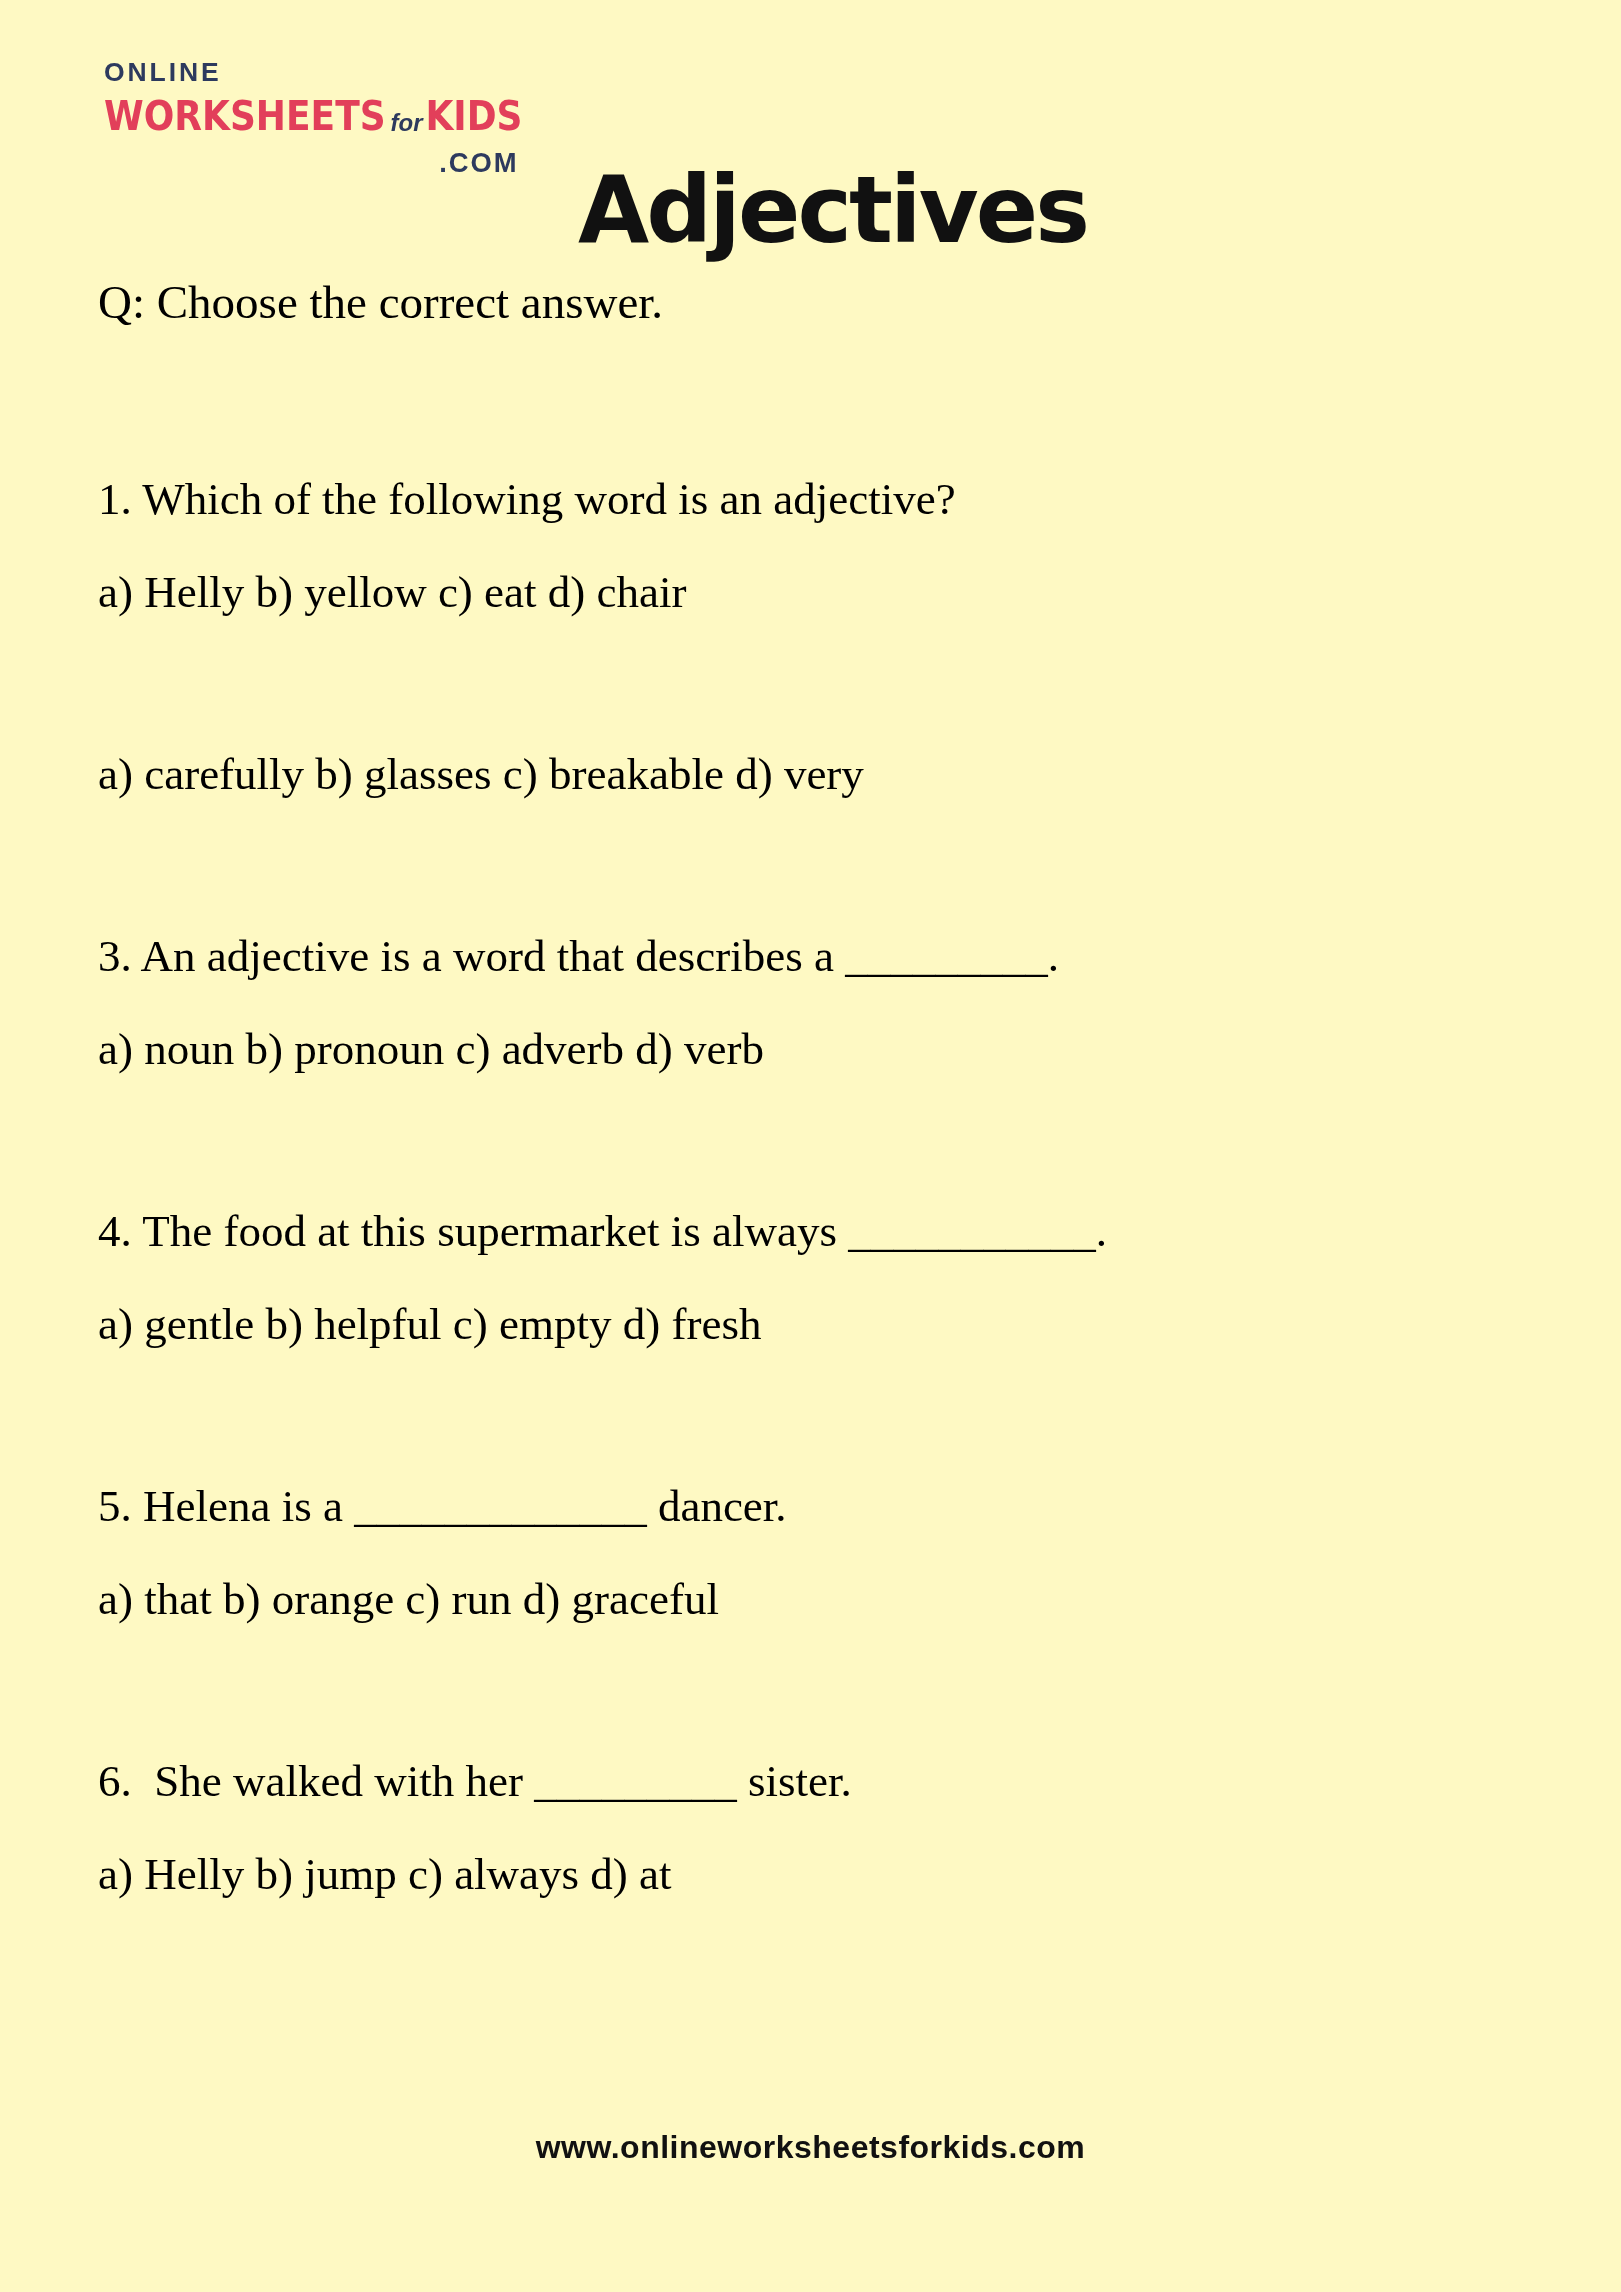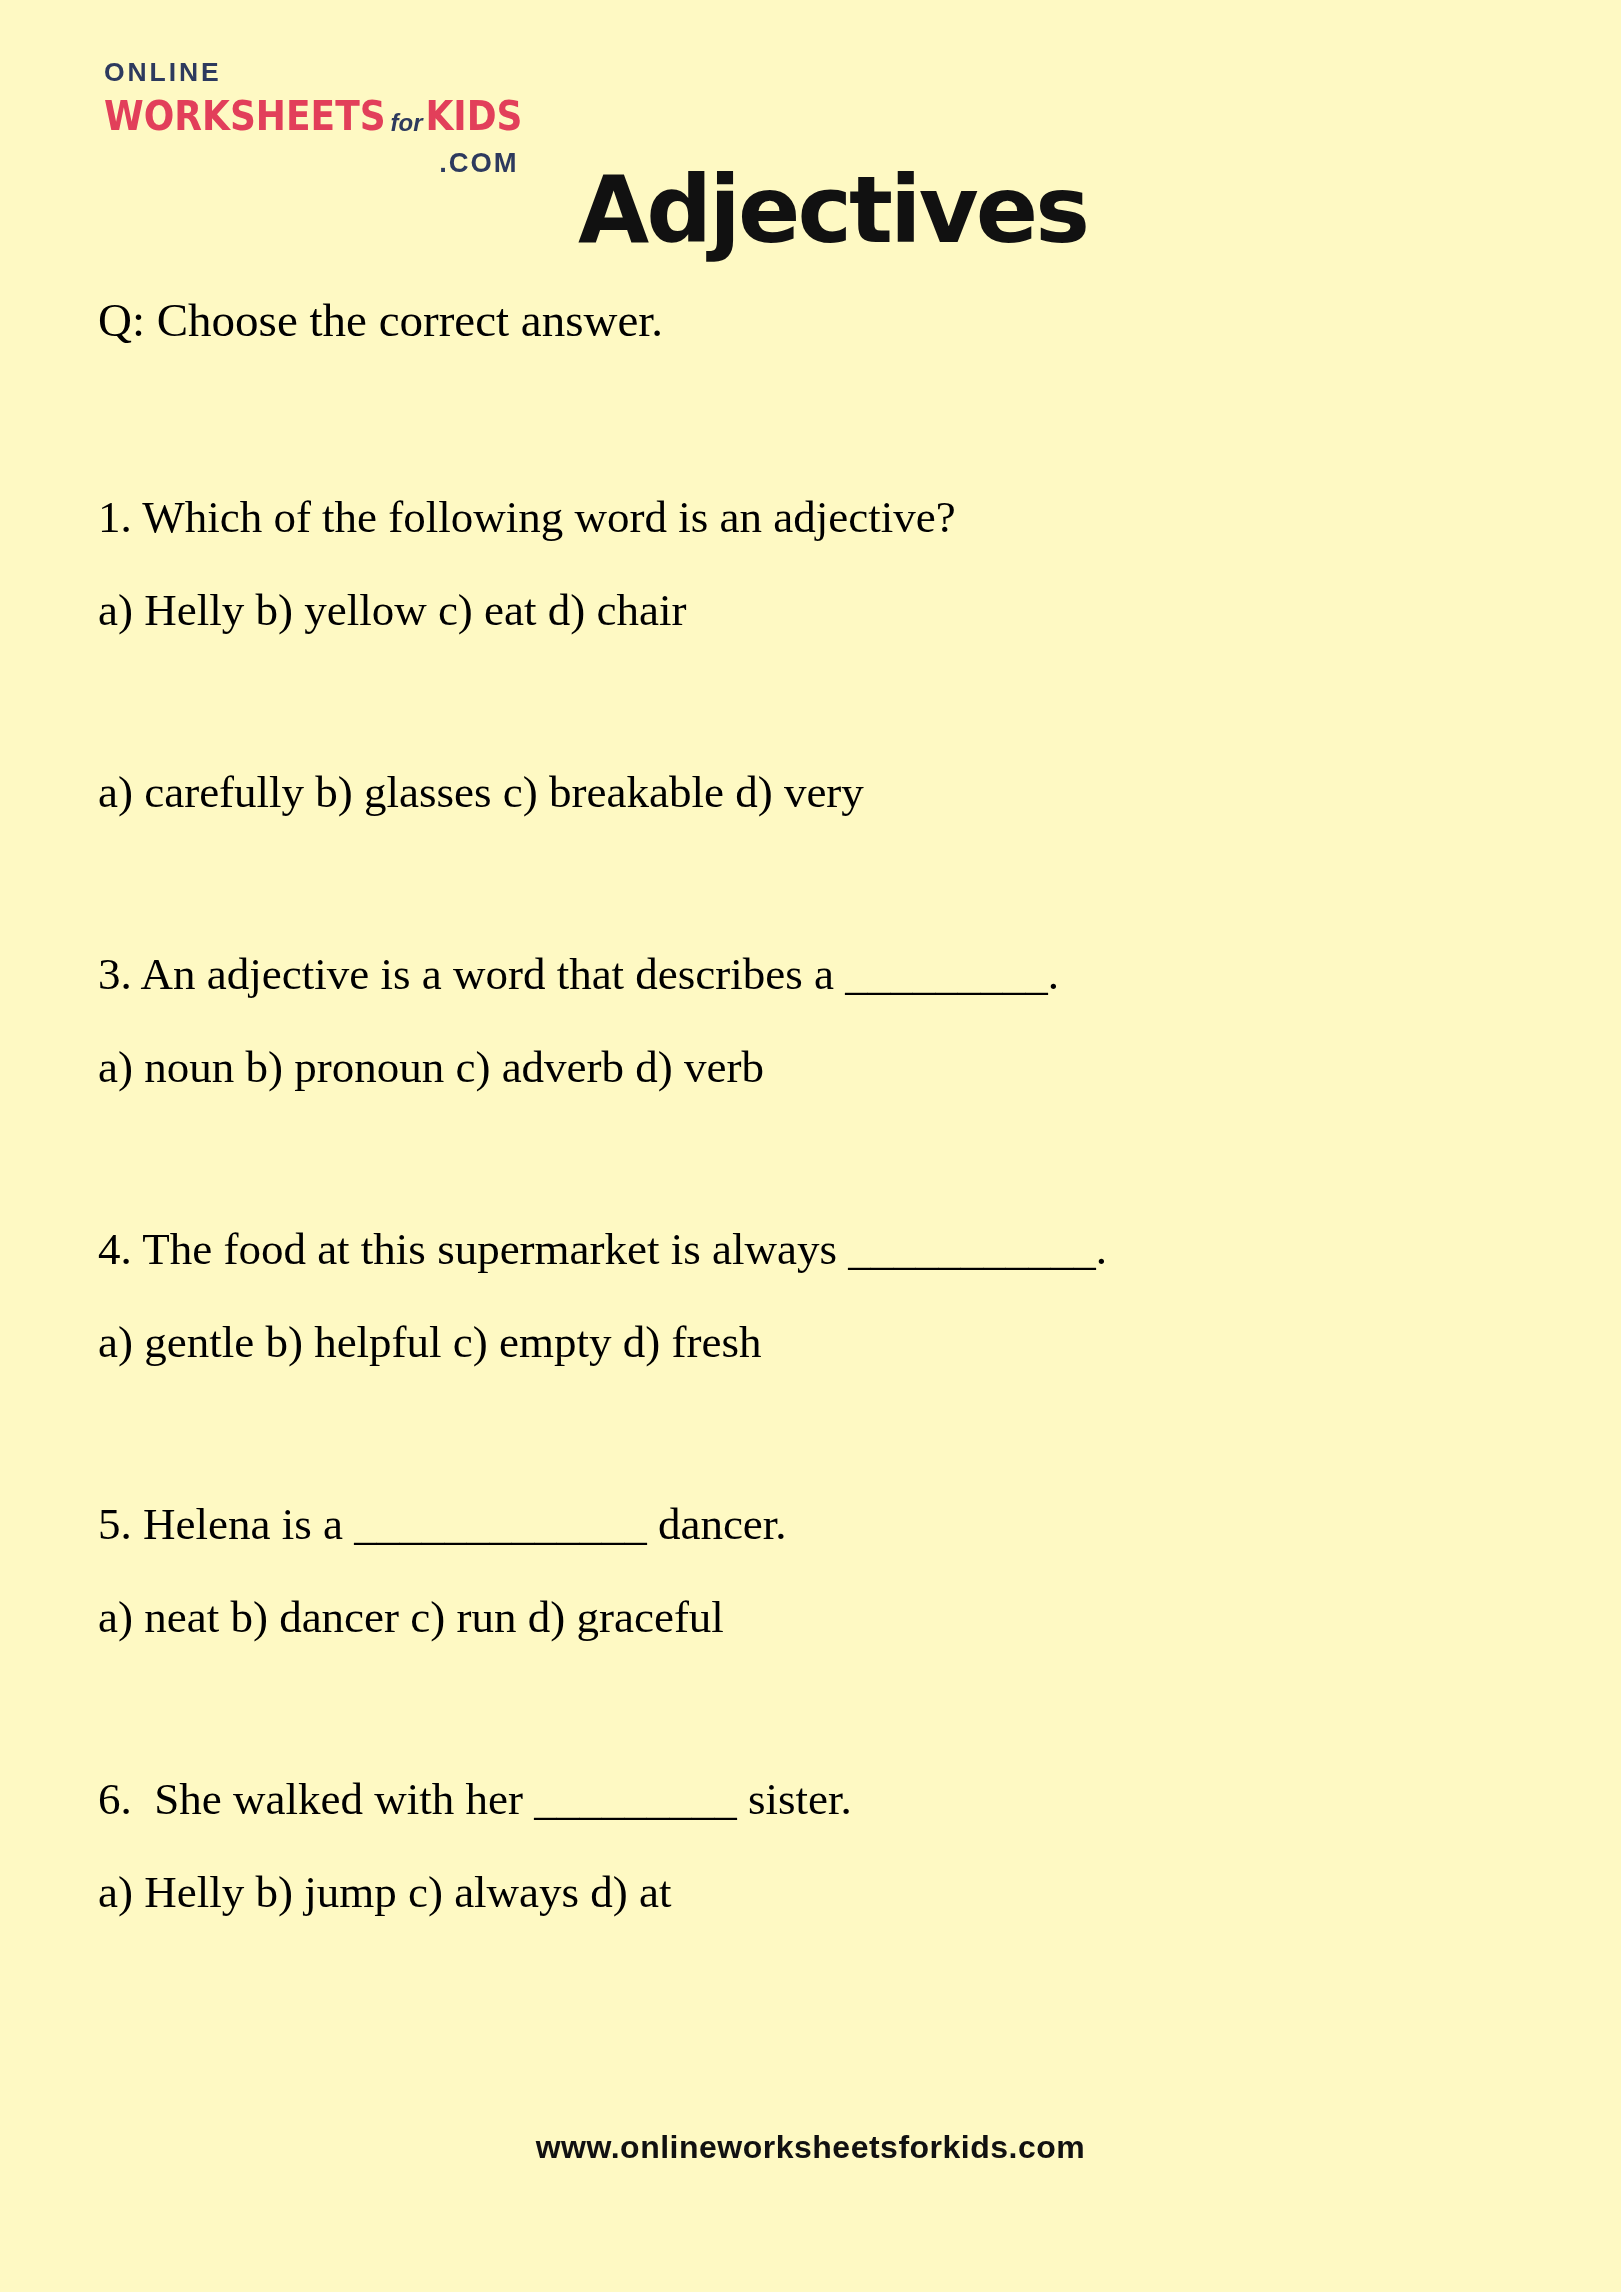--- a/index.html
+++ b/index.html
@@ -74,21 +74,21 @@
     line-height: 1.2;
     letter-spacing: -2.9px;
     color: #111111;
     white-space: nowrap;
   }
 
   
   .content {
     position: absolute;
     left: 98px;
-    top: 291px;
+    top: 273px;
     width: 1431px;
   }
   .instruction {
     font-size: 47px;
     line-height: 59px;
     margin: 0 0 137px 0;
   }
   .question-block { margin: 0; }
   .q-prompt {
     font-size: 45px;
@@ -151,21 +151,21 @@
       <p class="q-options">a) noun b) pronoun c) adverb d) verb</p>
     </div>
 
     <div class="question-block">
       <p class="q-prompt">4. The food at this supermarket is always ___________.</p>
       <p class="q-options">a) gentle b) helpful c) empty d) fresh</p>
     </div>
 
     <div class="question-block">
       <p class="q-prompt">5. Helena is a _____________ dancer.</p>
-      <p class="q-options">a) neat b) dancer c) run d) graceful</p>
+      <p class="q-options">a) that b) orange c) run d) graceful</p>
     </div>
 
     <div class="question-block">
       <p class="q-prompt">6.  She walked with her _________ sister.</p>
       <p class="q-options">a) Helly b) jump c) always d) at</p>
     </div>
   </div>
 
   <div class="footer">www.onlineworksheetsforkids.com</div>
 

